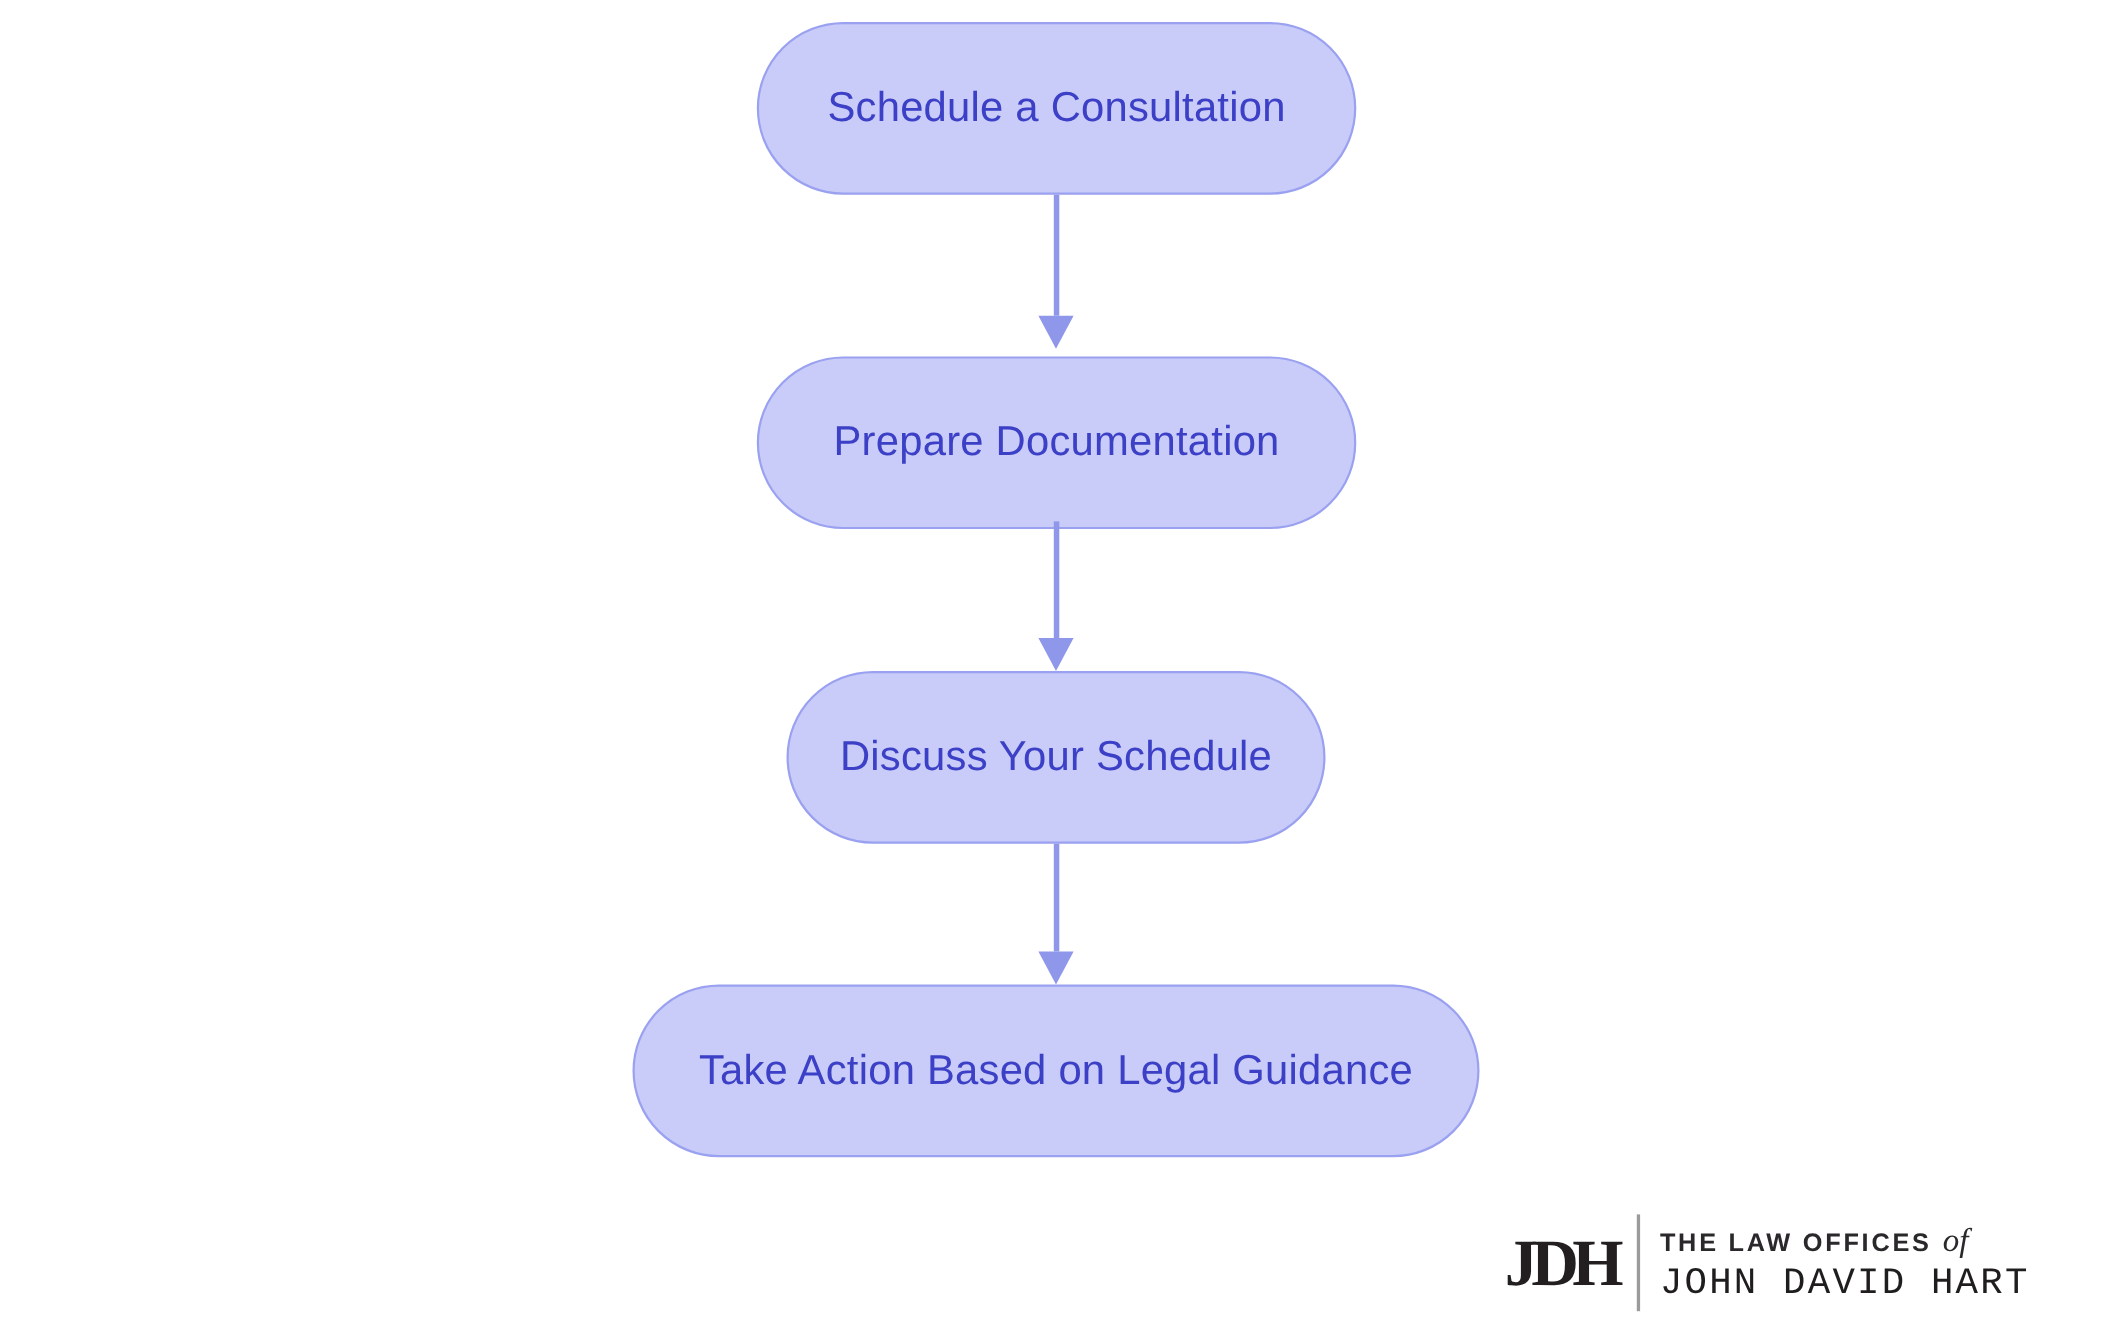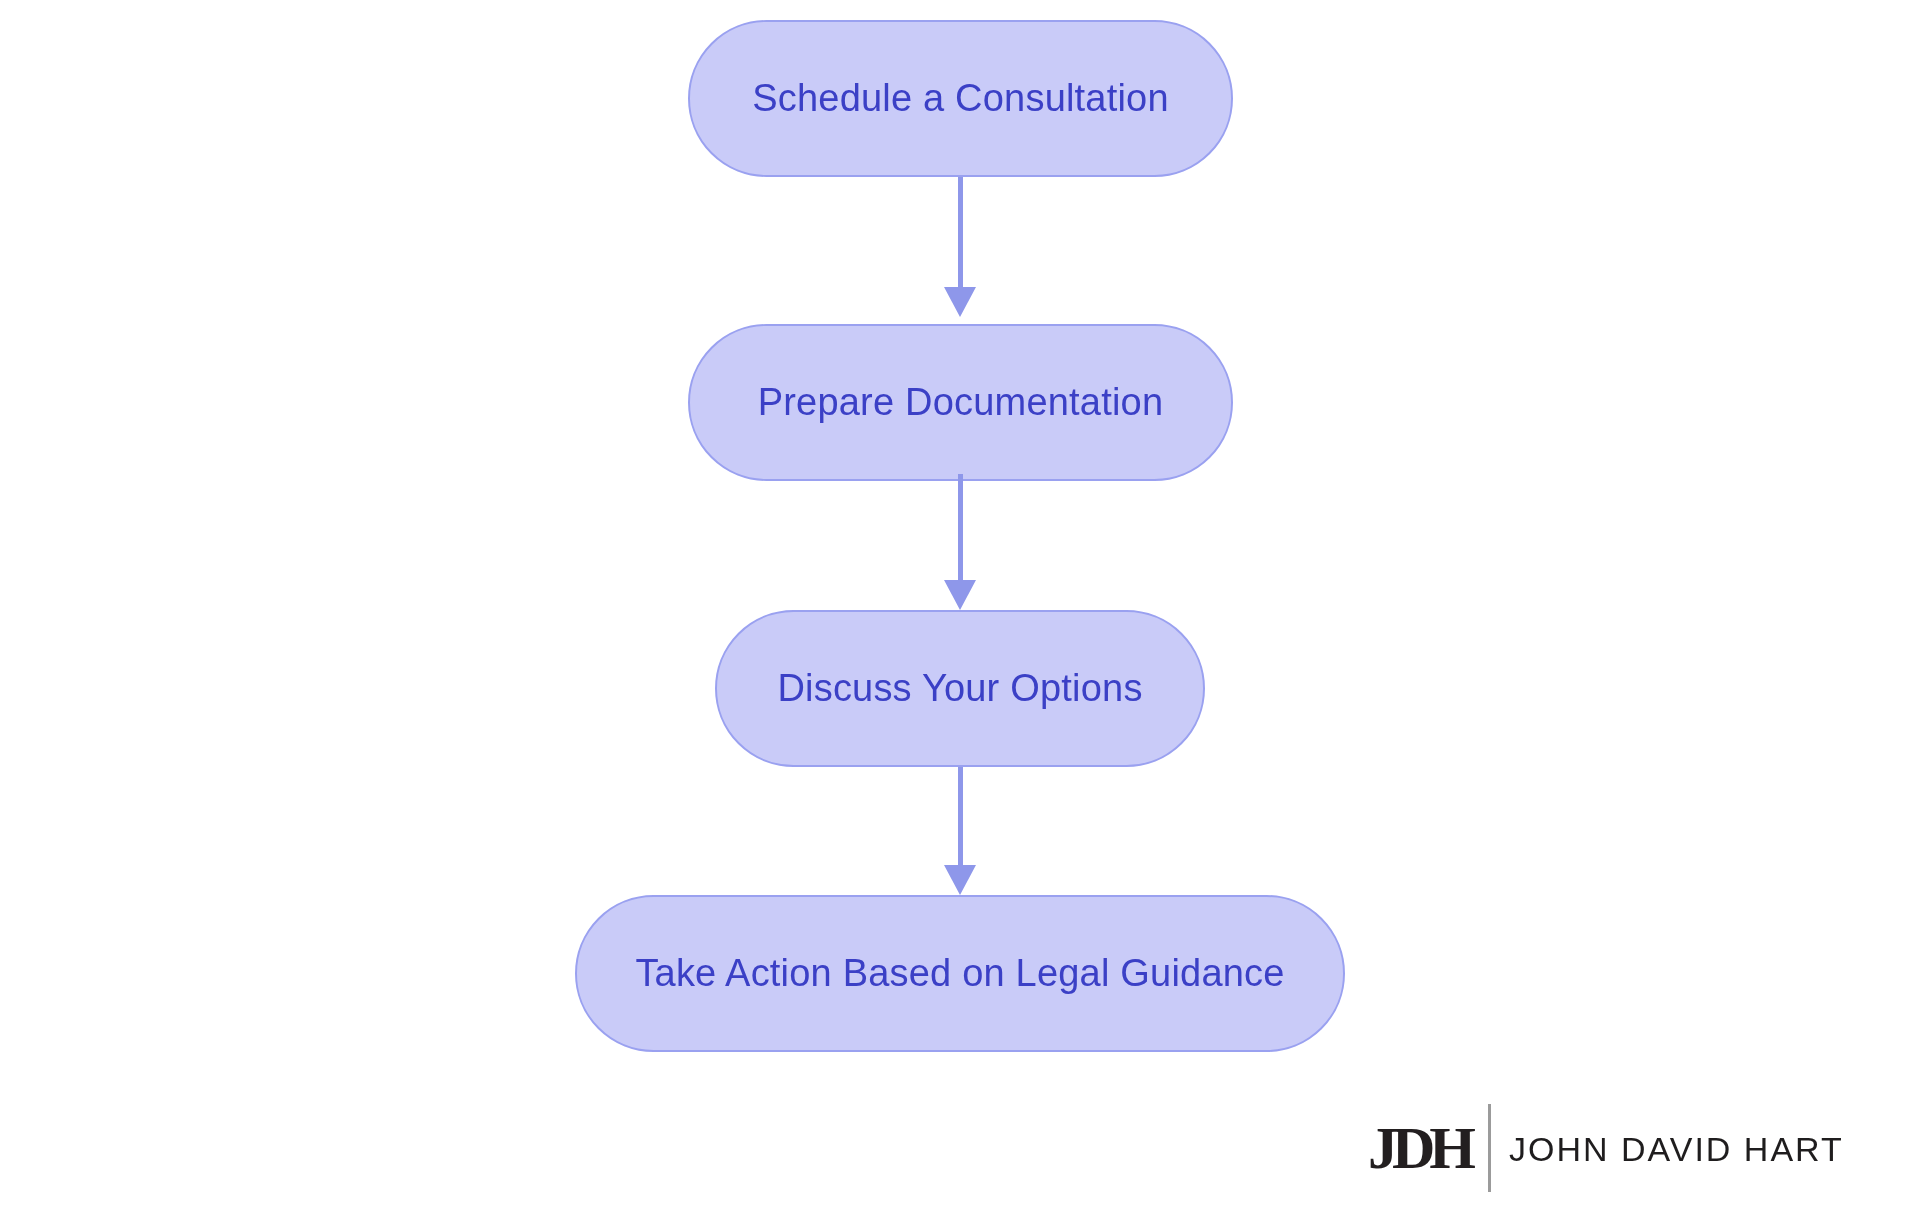--- a/index.html
+++ b/index.html
@@ -99,21 +99,21 @@
   .logo-tagline .of {
     font-family: "Liberation Serif", serif;
     font-style: italic;
     font-weight: normal;
     font-size: 30px;
     letter-spacing: 0;
     margin-left: 10px;
     text-transform: none;
   }
   .logo-name {
-    font-family: Liberation Sans, sans-serif;
+    font-family: Liberation Mono, monospace;
     font-size: 34px;
     letter-spacing: 2px;
     margin-top: 3px;
     color: #1f1d1e;
     white-space: nowrap;
   }
 </style>
 </head>
 <body>
 
@@ -131,33 +131,37 @@
   <div class="node node-2">
     <span class="node-label">Prepare Documentation</span>
   </div>
 
   <div class="arrow arrow-2">
     <div class="arrow-line"></div>
     <div class="arrow-head"></div>
   </div>
 
   <div class="node node-3">
-    <span class="node-label">Discuss Your Options</span>
+    <span class="node-label">Discuss Your Schedule</span>
   </div>
 
   <div class="arrow arrow-3">
     <div class="arrow-line"></div>
     <div class="arrow-head"></div>
   </div>
 
   <div class="node node-4">
     <span class="node-label">Take Action Based on Legal Guidance</span>
   </div>
 
   <div class="logo">
     <div class="logo-monogram">JDH</div>
     <div class="logo-divider"></div>
     <div class="logo-lines">
+      <div class="logo-tagline">
+        <span>THE LAW OFFICES</span>
+        <span class="of">of</span>
+      </div>
       <div class="logo-name">JOHN DAVID HART</div>
     </div>
   </div>
 
 </div>
 
 </body></html>

